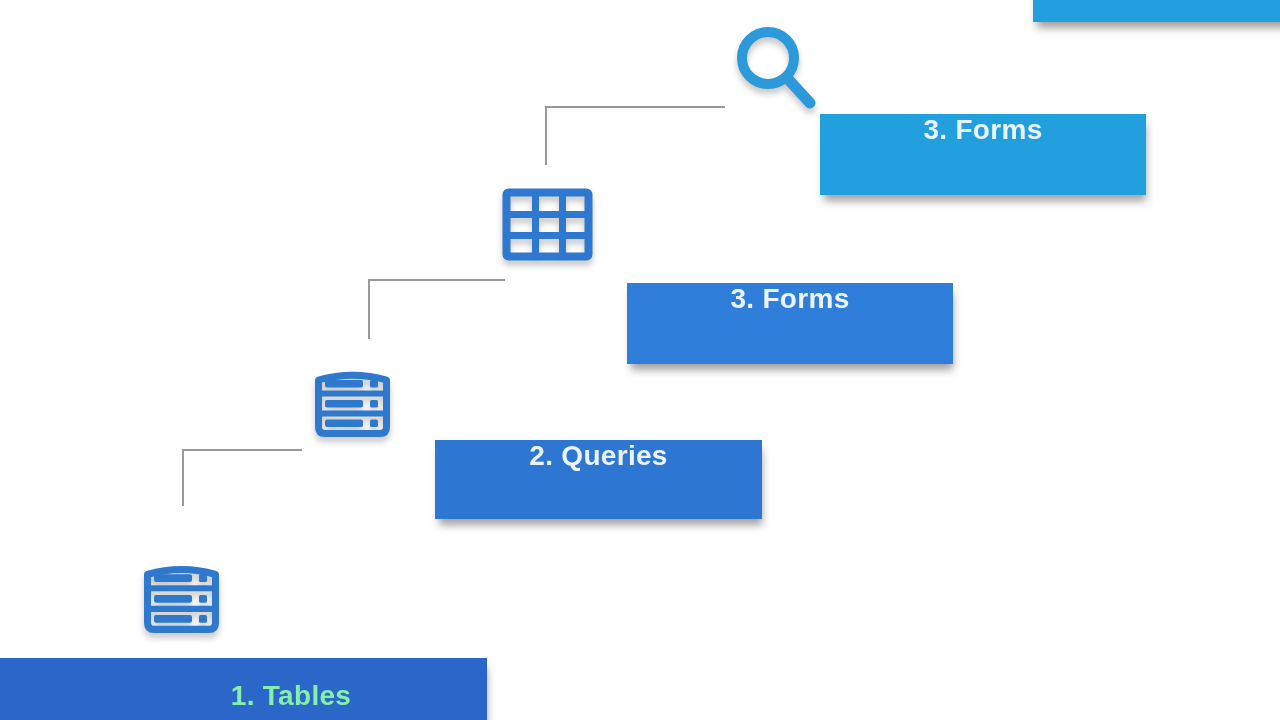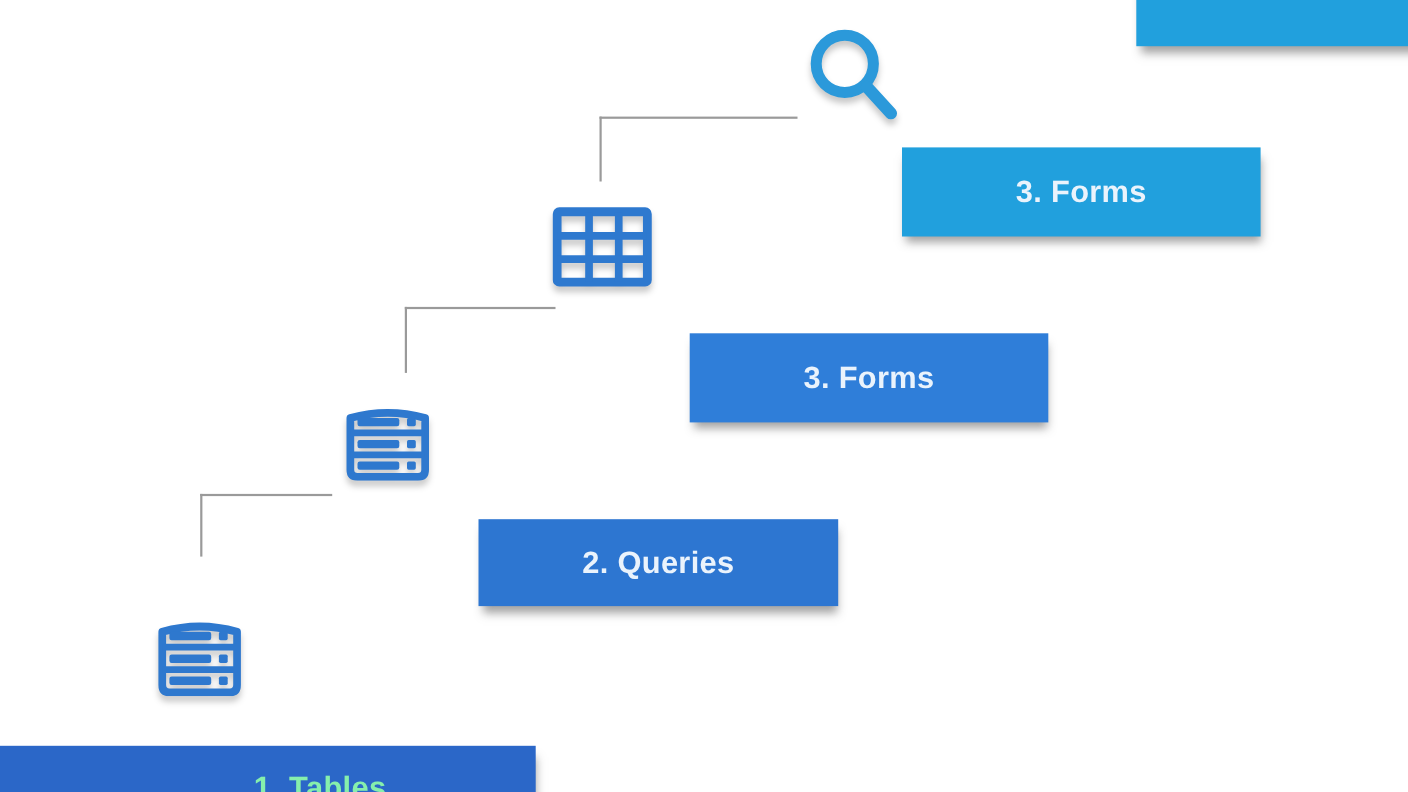--- a/index.html
+++ b/index.html
@@ -4,28 +4,27 @@
 <style>
   html,body{margin:0;padding:0;background:#e8e8e8;}
   .stage{
     position:relative;width:1280px;height:720px;margin:0 auto;
     background:#ffffff;overflow:hidden;
     font-family:"Liberation Sans",sans-serif;
   }
 
   
   .step{
-    position:absolute;display:flex;align-items:center;justify-content:center;
+    position:absolute;display:flex;align-items:flex-start;justify-content:center;
     box-shadow:2px 8px 8px -2px rgba(70,70,70,.5);
-    margin-top:20px;
   }
   .step .lbl{font-size:28px;font-weight:bold;letter-spacing:.3px;white-space:nowrap;}
   .step-forms-top{left:820px;top:114px;width:326px;height:81px;}
   .step-forms-mid{left:627px;top:283px;width:326px;height:81px;}
-  .step-queries  {left:435px;top:452px;width:327px;height:79px;}
+  .step-queries  {left:435px;top:440px;width:327px;height:79px;}
   .step-tables   {left:0px;top:658px;width:487px;height:82px;display:block;}
   .step-tables .lbl{position:absolute;left:291px;top:38px;transform:translate(-50%,-50%);}
   .step-offscreen{left:1033px;top:-59px;width:330px;height:81px;}
 
   
   .connector{position:absolute;border-top:2px solid currentColor;border-left:2px solid currentColor;}
   .c1{left:545px;top:106px;width:178px;height:57px;}
   .c2{left:368px;top:279px;width:135px;height:58px;}
   .c3{left:182px;top:449px;width:118px;height:55px;}
 

